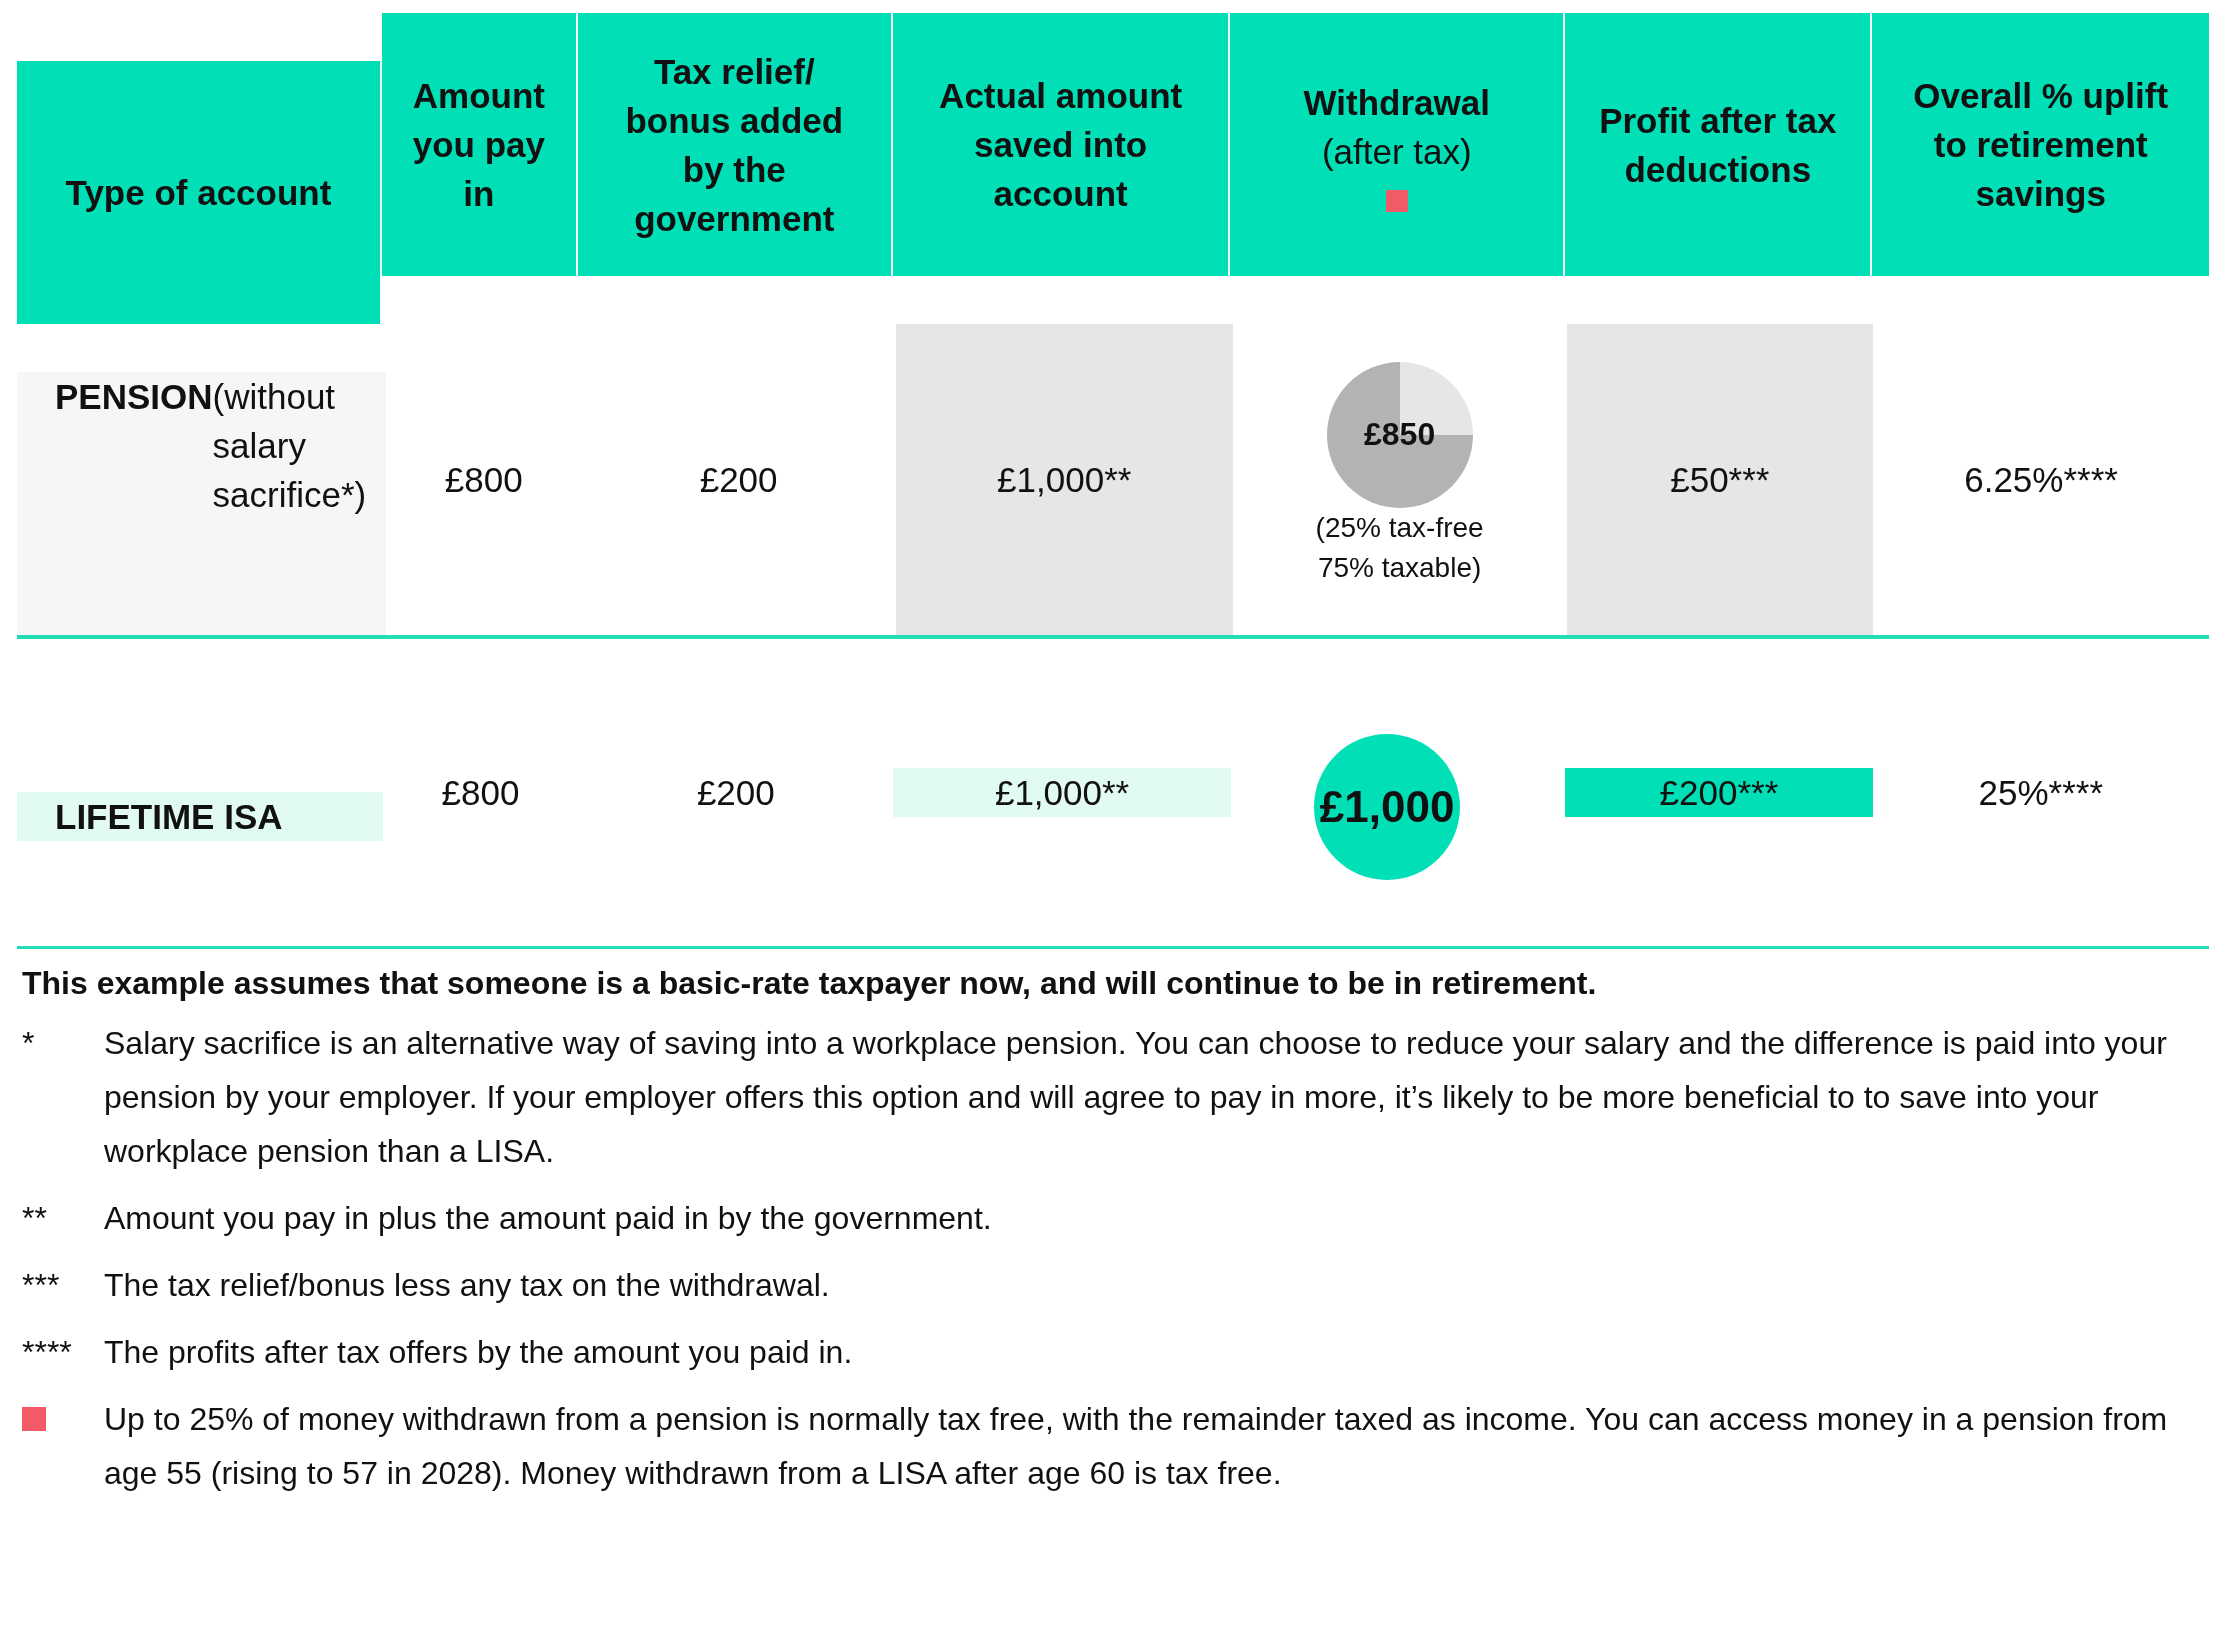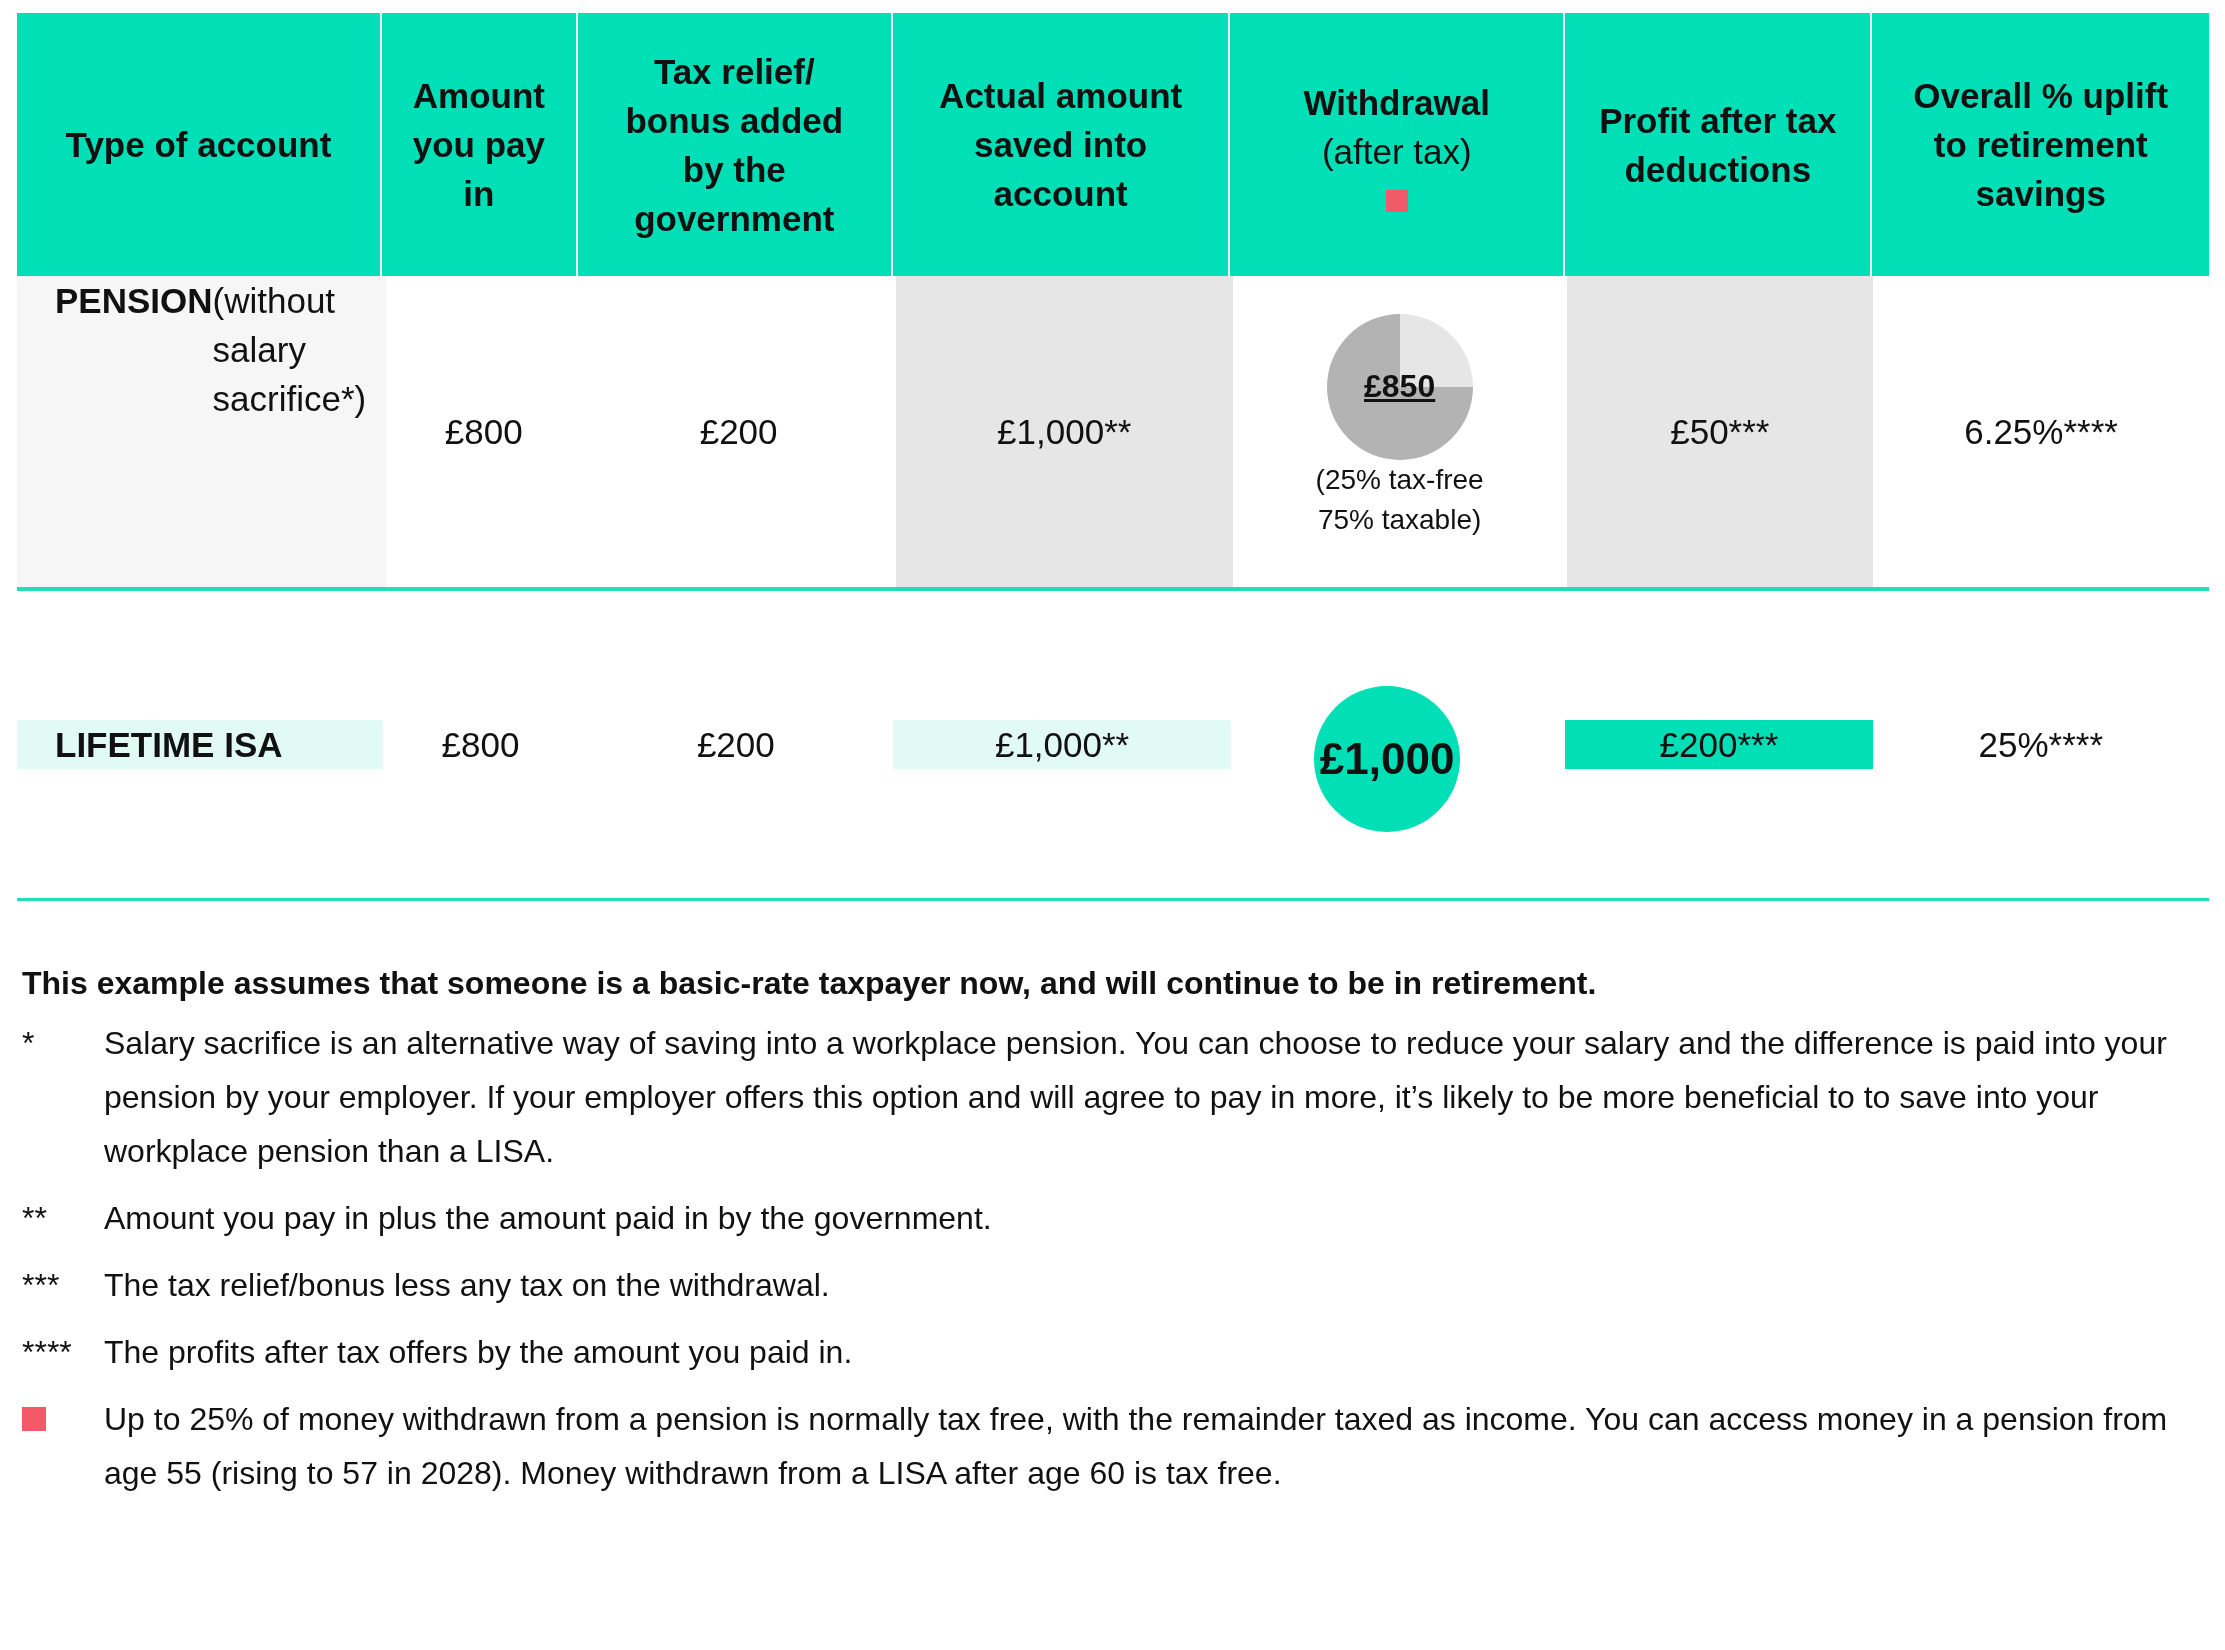--- a/index.html
+++ b/index.html
@@ -7,30 +7,30 @@
   .table{position:absolute;left:17px;top:13px;width:2192px;}
   .row{display:flex;}
   .cell{box-sizing:border-box;display:flex;align-items:center;justify-content:center;text-align:center;position:relative;}
   .hdr .cell{background:#00dfb6;height:263px;border-right:2px solid #f4fffb;font-weight:bold;font-size:35px;line-height:49px;flex-direction:column;}
   .hdr .cell:last-child{border-right:none;}
   .hdr .sub{font-weight:normal;}
   .hdr .sq{width:22px;height:22px;background:#f25a68;margin-top:14px;}
   .r1{height:311px;border-bottom:4px solid #25dcb8;}
   .r2{height:307px;border-bottom:3px solid #25dcb8;align-items:center;}
   .body-cell{font-size:35px;line-height:49px;font-weight:normal;}
-  .c0{width:373px;} .c1{width:200px;} .c2{width:322px;} .c3{width:345px;}
+  .c0{width:373px;margin-top:48px;} .c1{width:200px;} .c2{width:322px;} .c3{width:345px;}
   .c4{width:342px;} .c5{width:314px;} .c6{width:344px;}
   .type-cell{justify-content:flex-start;text-align:left;padding-left:38px;flex-direction:row;align-items:flex-start;}
   .type-cell .big{font-weight:bold;}
   .grey-light{background:#f6f6f6;}
   .grey{background:#e6e6e6;}
   .mint{background:#e2faf4;}
   .teal{background:#00dfb6;}
   .pie-wrap{flex-direction:column;}
-  .pie{width:146px;height:146px;border-radius:50%;background:conic-gradient(#e6e6e6 0 90deg,#b3b3b3 90deg 360deg);display:flex;align-items:center;justify-content:center;font-weight:bold;font-size:32px;margin-top:-10px;text-decoration:underline;}
+  .pie{width:146px;height:146px;border-radius:50%;background:conic-gradient(#e6e6e6 0 90deg,#b3b3b3 90deg 360deg);display:flex;align-items:center;justify-content:center;font-weight:bold;font-size:32px;margin-top:-10px;}
   .pie-cap{font-size:28px;line-height:40px;}
   .disc{width:146px;height:146px;border-radius:50%;background:#00dfb6;display:flex;align-items:center;justify-content:center;font-weight:bold;font-size:44px;}
   .notes{position:absolute;left:22px;top:960px;width:2180px;font-size:32px;}
   .lead{font-weight:bold;line-height:46px;margin-bottom:10px;}
   .note{display:flex;line-height:54px;margin-bottom:13px;}
   .mark{width:82px;flex:none;}
   .mark .sq{display:inline-block;width:24px;height:24px;background:#f25a68;vertical-align:middle;margin-top:-6px;}
   .ntext{flex:1;}
 </style>
 </head>

